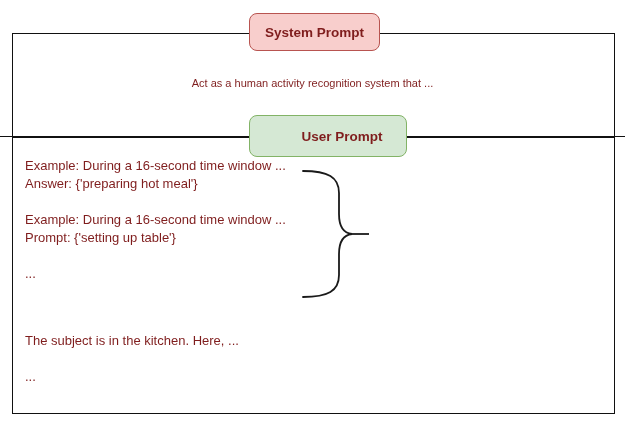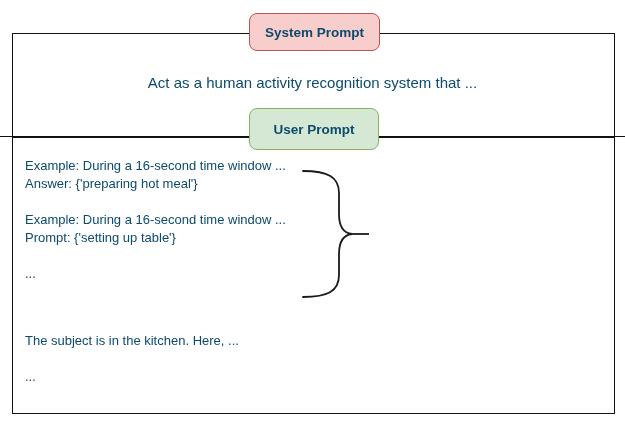--- a/index.html
+++ b/index.html
@@ -7,21 +7,21 @@
     padding: 0;
     background: #ffffff;
     font-family: "Liberation Sans", sans-serif;
   }
   .canvas {
     position: relative;
     width: 625px;
     height: 422px;
     background: #ffffff;
     overflow: hidden;
-    color: #0c4a6e;
+    color: #7f1d1d;
   }
   .region {
     position: absolute;
     border: 1.6px solid #111111;
     background: transparent;
   }
   .region-top {
     left: 12px; top: 33px;
     width: 601px; height: 103px;
   }
@@ -45,31 +45,32 @@
     font-size: 13.5px;
     z-index: 3;
   }
   .badge-system {
     left: 249px; top: 13px;
     width: 129px; height: 36px;
     background: #f8cecc;
     border: 1.6px solid #b85450;
   }
   .badge-user {
-    left: 249px; top: 108px;
+    left: 249px; top: 115px;
     width: 128px; height: 40px;
     background: #d5e8d4;
     border: 1.6px solid #82b366;
+    padding-left: 28px;
   }
   .sys-text {
     position: absolute;
     left: 12px; top: 76px;
     width: 601px;
     text-align: center;
-    font-size: 15px;
+    font-size: 11px;
     line-height: 14px;
   }
   .textblock {
     position: absolute;
     font-size: 13px;
     line-height: 18px;
     white-space: nowrap;
   }
   .textblock .line { height: 18px; }
   .textblock .spacer { height: 18px; }

